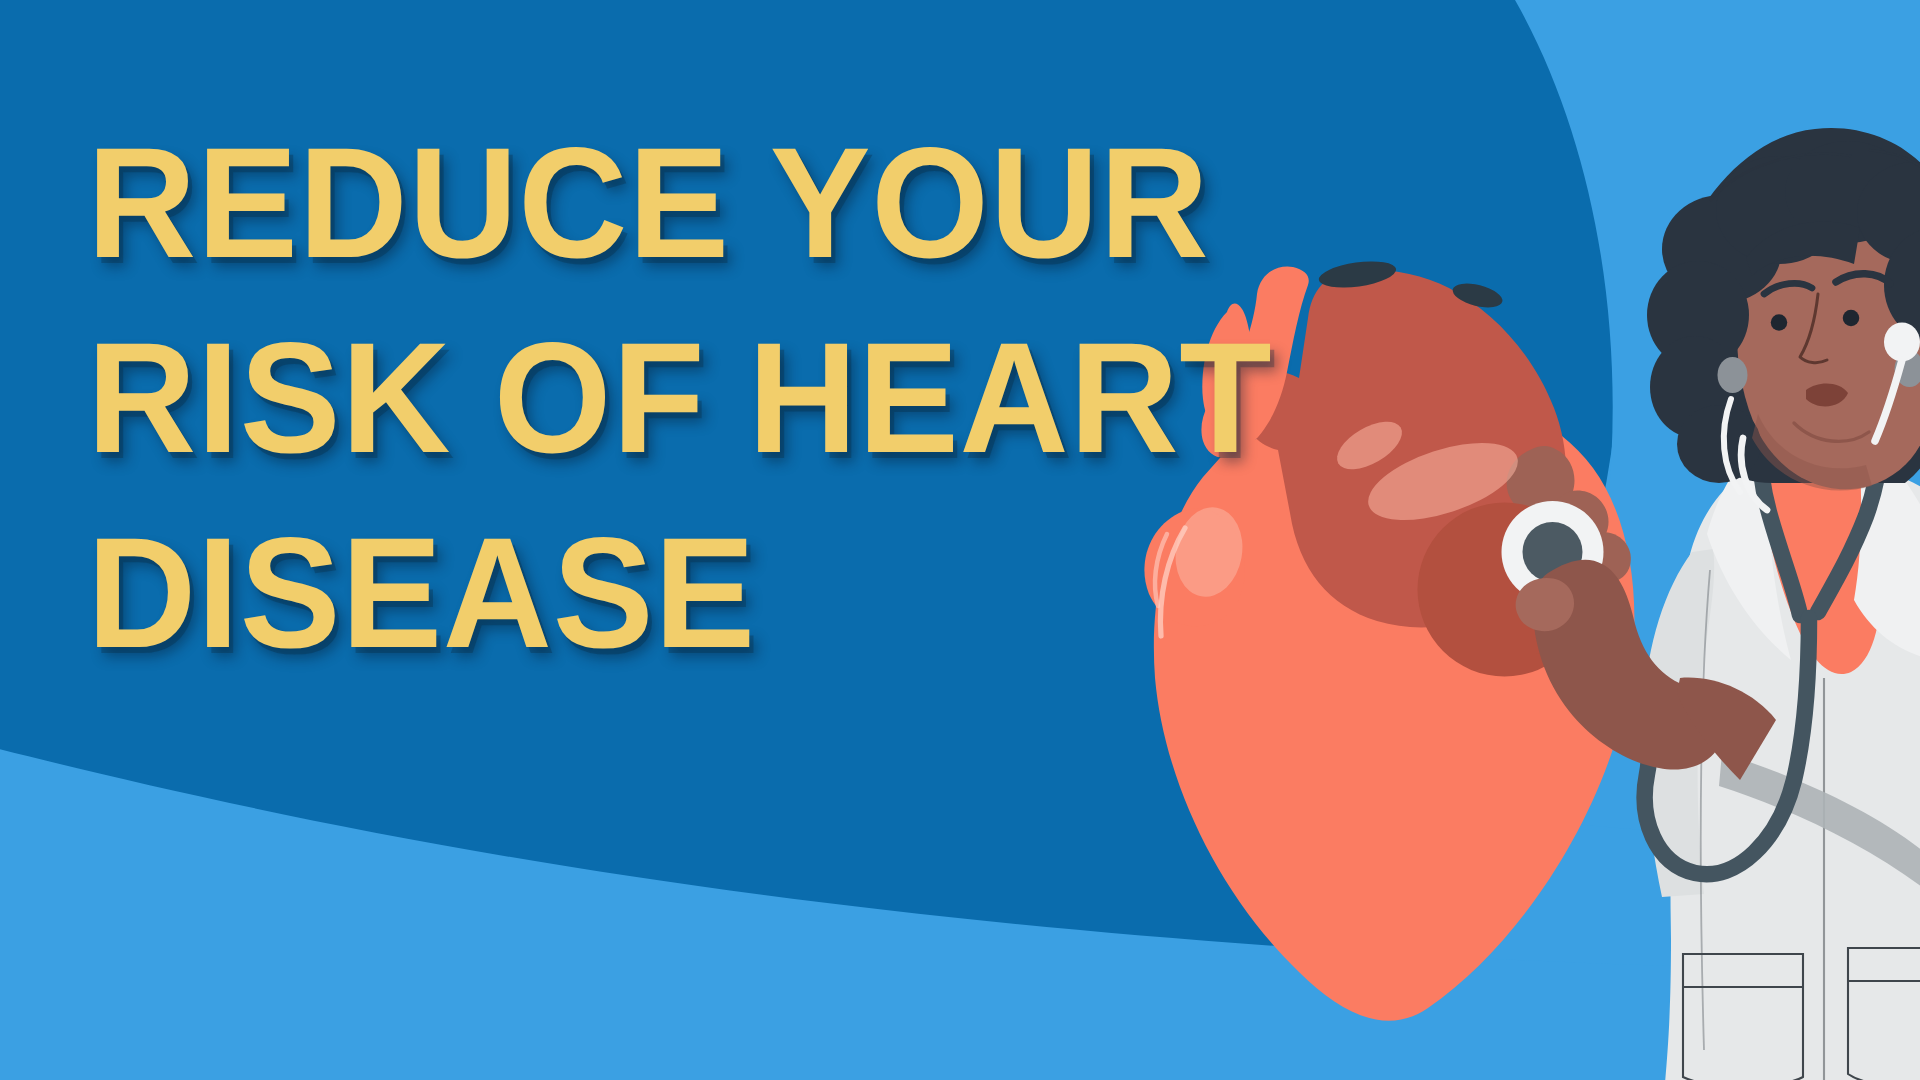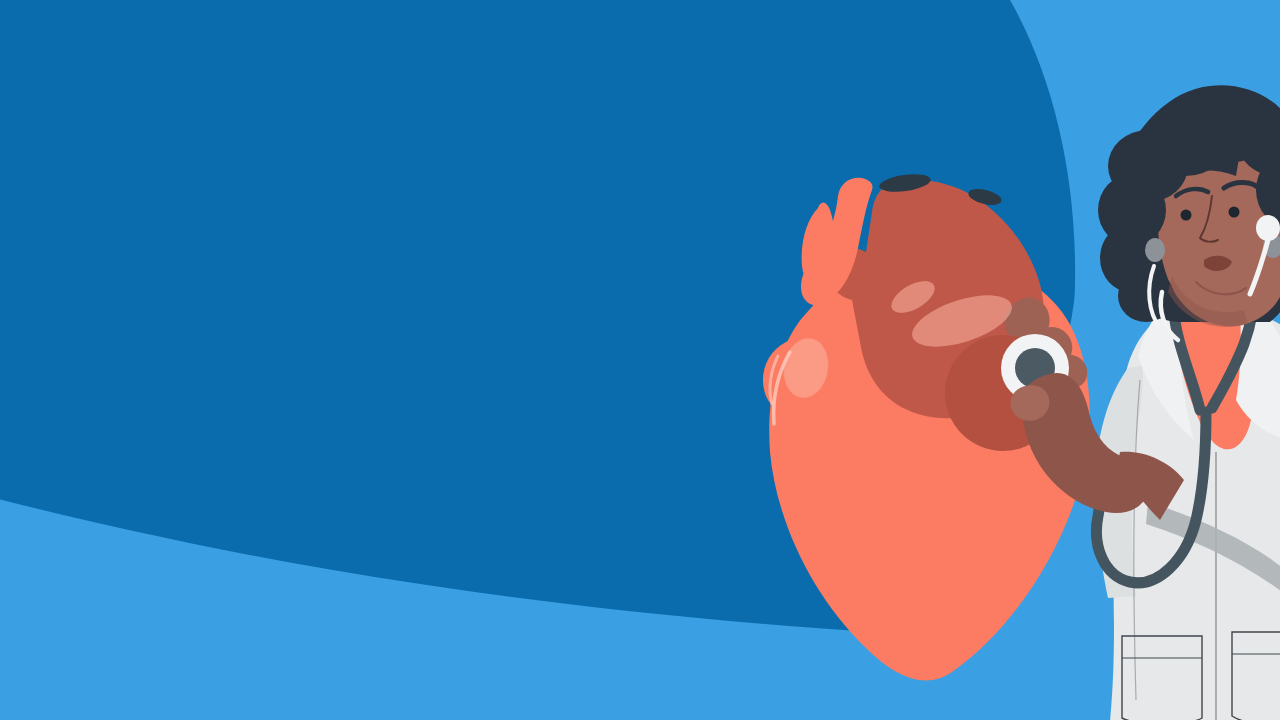--- a/index.html
+++ b/index.html
@@ -150,20 +150,25 @@
 
     <g opacity="0.55">
       <ellipse cx="962" cy="321" rx="52" ry="21" fill="#FCB5A2" transform="rotate(-18 962 321)"></ellipse>
       <ellipse cx="913" cy="297" rx="24" ry="12" fill="#FCB5A2" transform="rotate(-30 913 297)"></ellipse>
       <ellipse cx="806" cy="368" rx="22" ry="30" fill="#FCB5A2" transform="rotate(10 806 368)"></ellipse>
     </g>
     <path d="M 790 352 C 778 372 772 398 774 424" fill="none" stroke="#FFD0C4" stroke-width="3.5" stroke-linecap="round" opacity="0.75"></path>
     <path d="M 778 356 C 770 372 768 390 772 404" fill="none" stroke="#FFD0C4" stroke-width="3" stroke-linecap="round" opacity="0.6"></path>
   </svg>
 
+  <div class="title-block">
+    <span class="title-line">REDUCE YOUR</span>
+    <span class="title-line">RISK OF HEART</span>
+    <span class="title-line">DISEASE</span>
+  </div>
 
   <svg class="layer" viewBox="0 0 1280 720" xmlns="http://www.w3.org/2000/svg" style="z-index:50">
 
     <path d="M 1126 372
              C 1118 420 1112 520 1114 626
              C 1114 672 1112 700 1110 722
              L 1290 722
              L 1290 330
              C 1258 310 1222 300 1192 304
              C 1162 308 1136 332 1126 372 Z" fill="#E6E8E9"></path>

